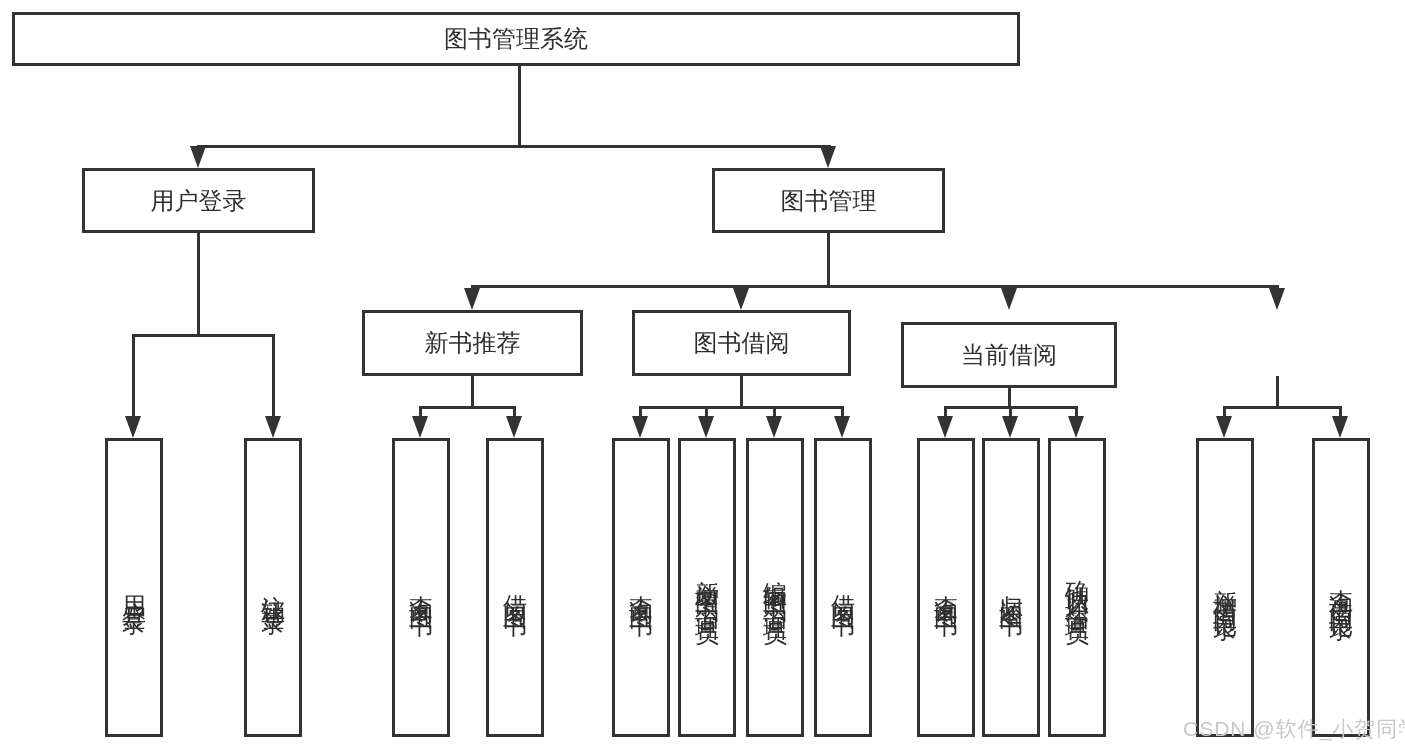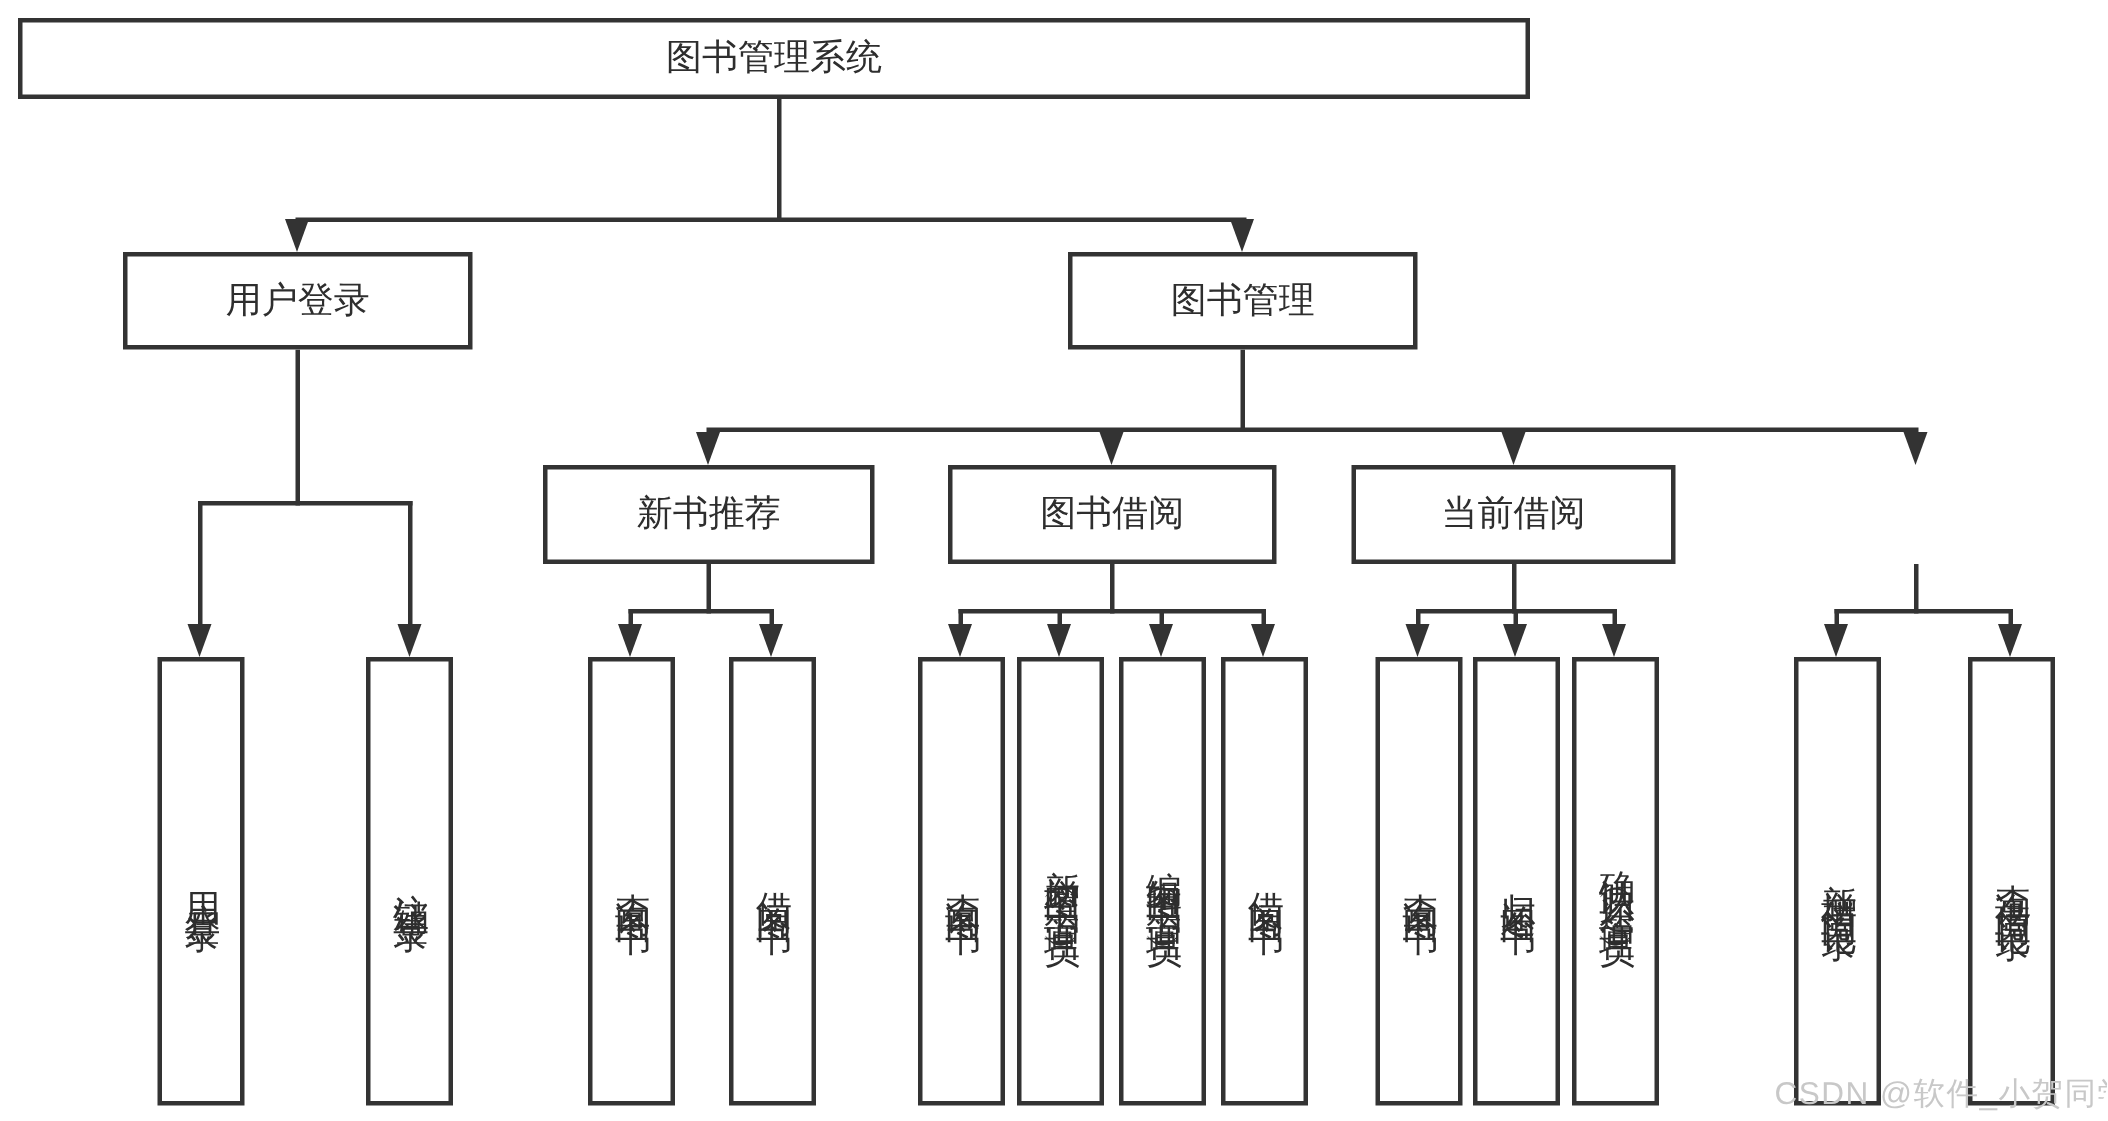--- a/index.html
+++ b/index.html
@@ -32,21 +32,21 @@
     position:absolute;width:0;height:0;
     border-left:8px solid transparent;border-right:8px solid transparent;
     border-top:22px solid var(--line);
   }
   
   .bx-root{left:12px;top:12px;width:1008px;height:54px;}
   .bx-user-login{left:82px;top:168px;width:233px;height:65px;}
   .bx-book-mgmt{left:712px;top:168px;width:233px;height:65px;}
   .bx-new-books{left:362px;top:310px;width:221px;height:66px;}
   .bx-book-borrow{left:632px;top:310px;width:219px;height:66px;}
-  .bx-current-borrow{left:901px;top:310px;width:216px;height:66px;}
+  .bx-current-borrow{left:901px;top:322px;width:216px;height:66px;}
   .bx-borrow-records{left:1170px;top:310px;width:215px;height:66px;}
   .lf{top:438px;width:58px;height:299px;}
   .lf-login{left:105px;} .lf-logout{left:244px;}
   .lf-nb-query{left:392px;} .lf-nb-borrow{left:486px;}
   .lf-bb-query{left:612px;} .lf-bb-add{left:678px;} .lf-bb-edit{left:746px;} .lf-bb-borrow{left:814px;}
   .lf-cb-query{left:917px;} .lf-cb-return{left:982px;} .lf-cb-confirm{left:1048px;}
   .lf-br-add{left:1196px;} .lf-br-query{left:1312px;}
   
   .ln-root-stub{left:518px;top:66px;height:80px;}
   .ln-h1{left:197px;top:145px;width:634px;}

